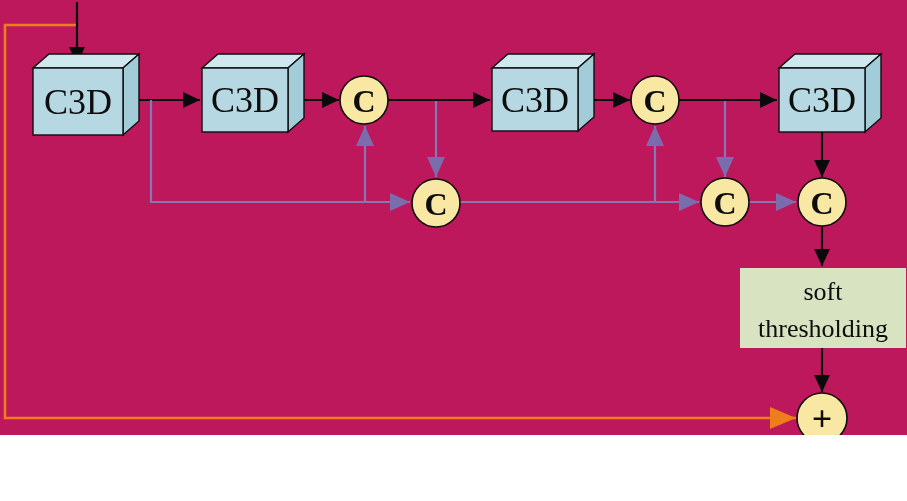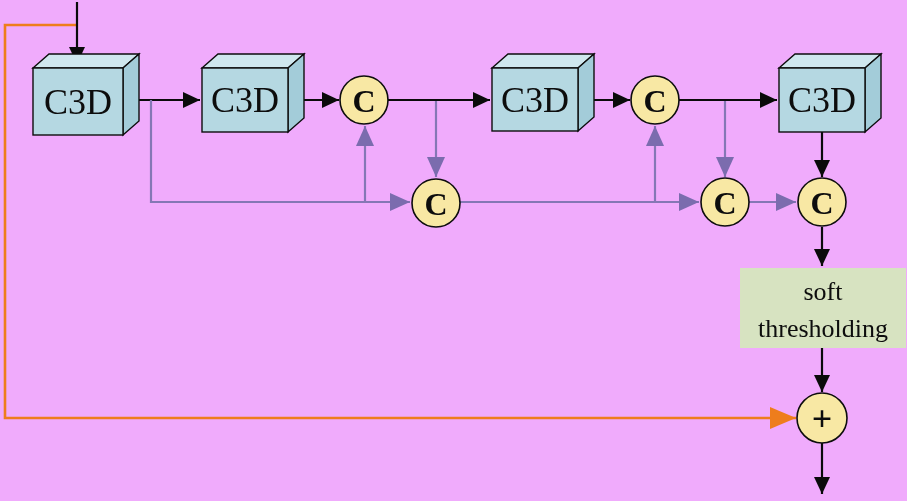--- a/index.html
+++ b/index.html
@@ -4,22 +4,22 @@
 <style>
   html, body {
     margin: 0;
     padding: 0;
     background: #ffffff;
     font-family: "Liberation Serif", serif;
   }
   .stage {
     position: relative;
     width: 907px;
-    height: 501px;
-    background: #f0abfc;
+    height: 435px;
+    background: #be185d;
     overflow: hidden;
     text-align: right;
   }
   svg { display: block; }
   .edge { fill: none; }
   .ew-black  { stroke-width: 2.2; }
   .ew-purple { stroke-width: 2.2; }
   .ew-orange { stroke-width: 2.6; }
   .face { stroke: #0d0d0d; stroke-width: 1.4; }
   .node { stroke: #0d0d0d; stroke-width: 1.6; }

